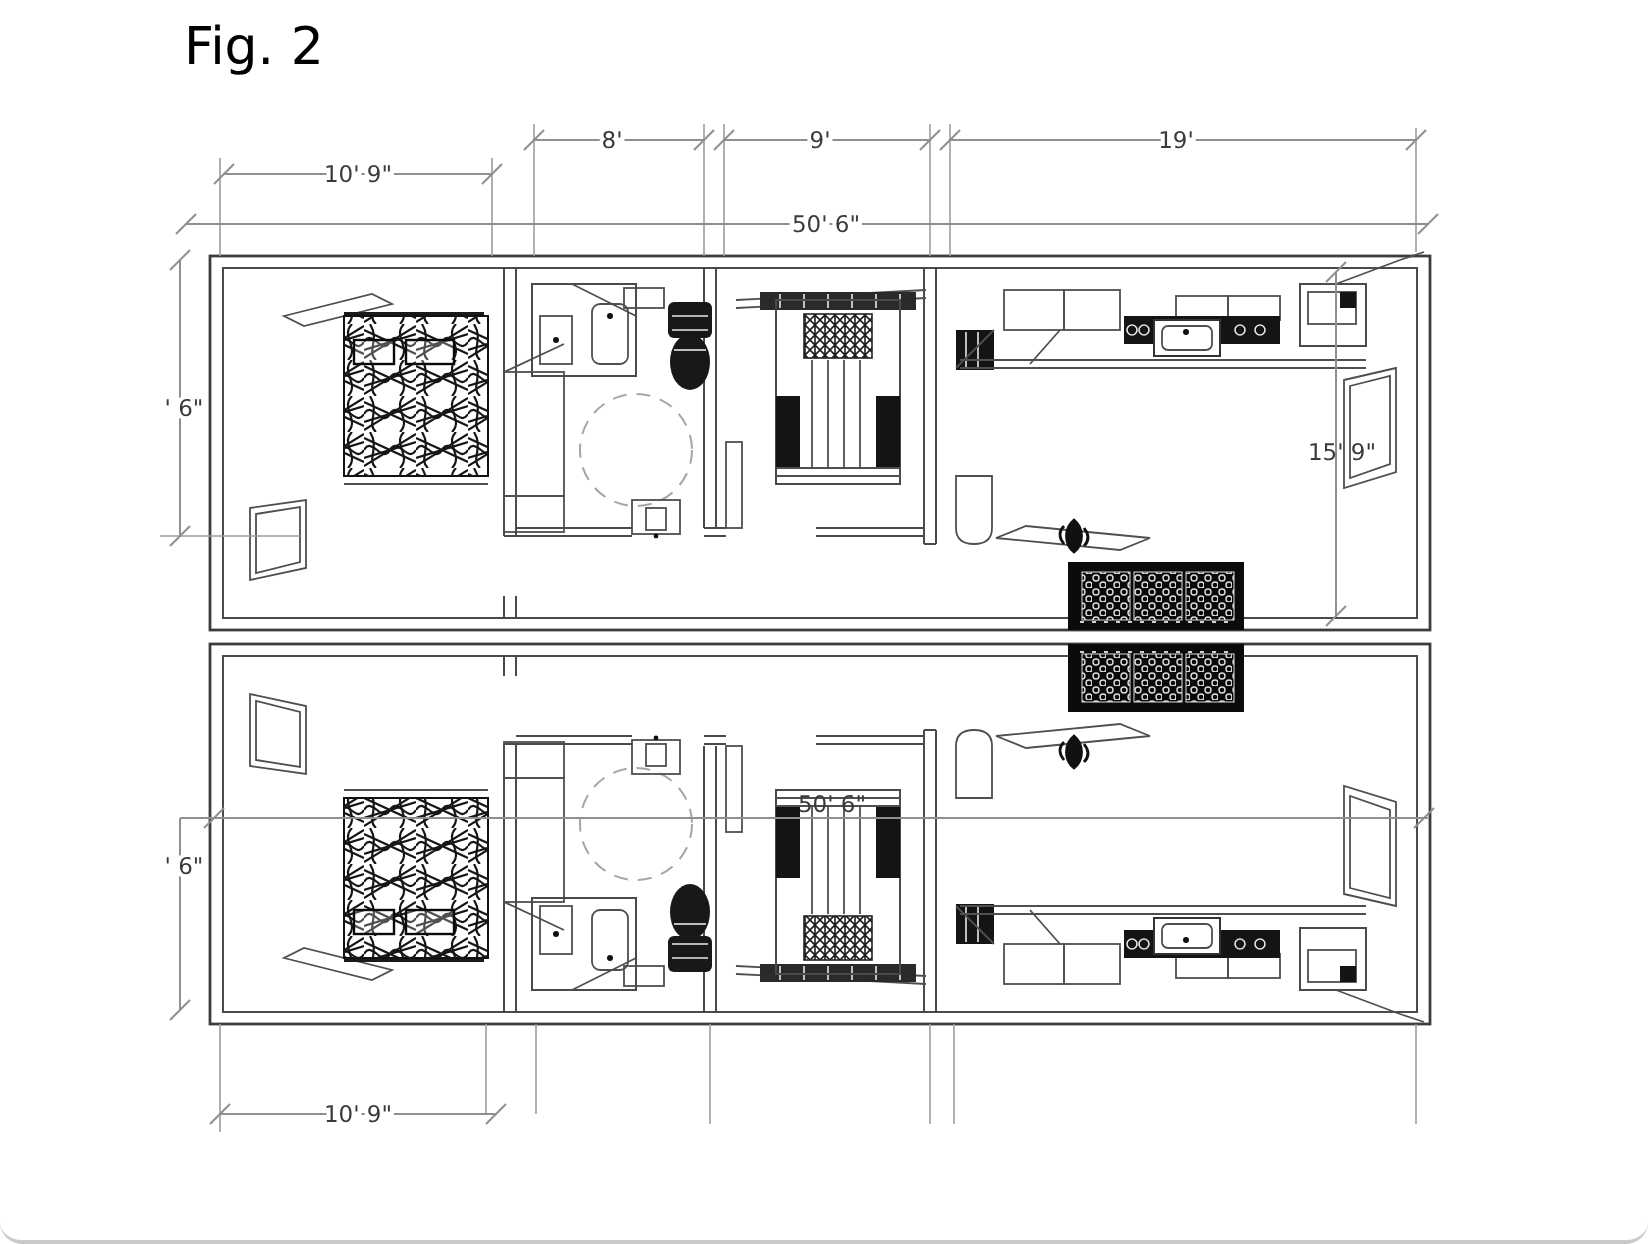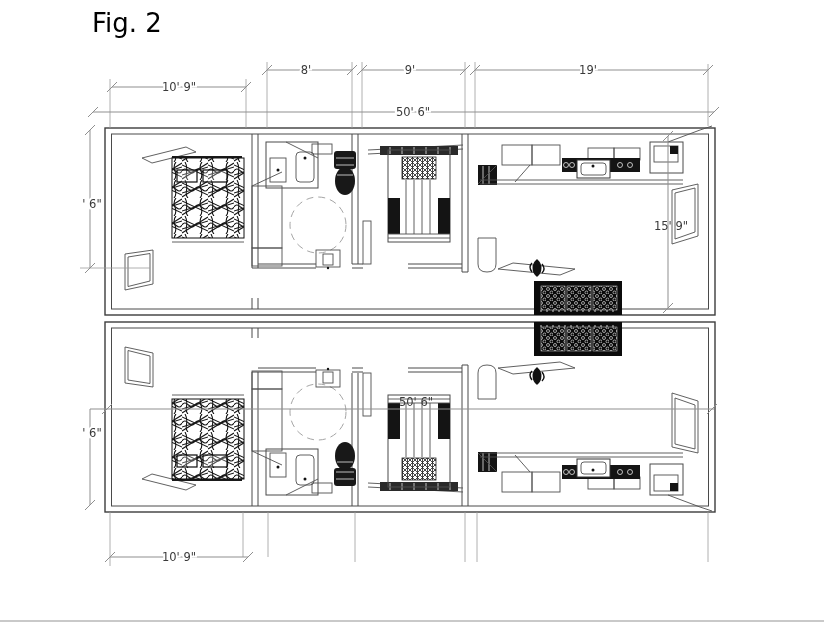--- a/index.html
+++ b/index.html
@@ -1,18 +1,18 @@
 <!DOCTYPE html>
 <html><head>
 <meta charset="utf-8">
 <style>
   html,body{margin:0;padding:0;background:#fff;}
   .page{position:relative;width:824px;height:622px;background:#fff;
         border-bottom:2px solid #c9c9c9;box-sizing:border-box;overflow:hidden;
-        font-family:"DejaVu Sans",sans-serif;}
+        font-family:"DejaVu Sans",sans-serif;border-radius:11px;}
   svg{display:block;}
   .w   {stroke:#3d3d3d;stroke-width:1.4;fill:none;}
   .w1  {stroke:#4a4a4a;stroke-width:1;fill:none;}
   .f   {stroke:#4f4f4f;stroke-width:.9;fill:none;}
   .dim {stroke:#8f8f8f;stroke-width:1;fill:none;}
   .ext {stroke:#9c9c9c;stroke-width:.8;fill:none;}
   .dash{stroke:#a5a5a5;stroke-width:1;fill:none;stroke-dasharray:7 5;}
   .dk  {fill:#141414;stroke:none;}
   .wt  {stroke:#e9e9e9;stroke-width:.8;fill:none;}
   text.dimtext{font:11.5px "DejaVu Sans",sans-serif;fill:#3a3a3a;text-anchor:middle;

